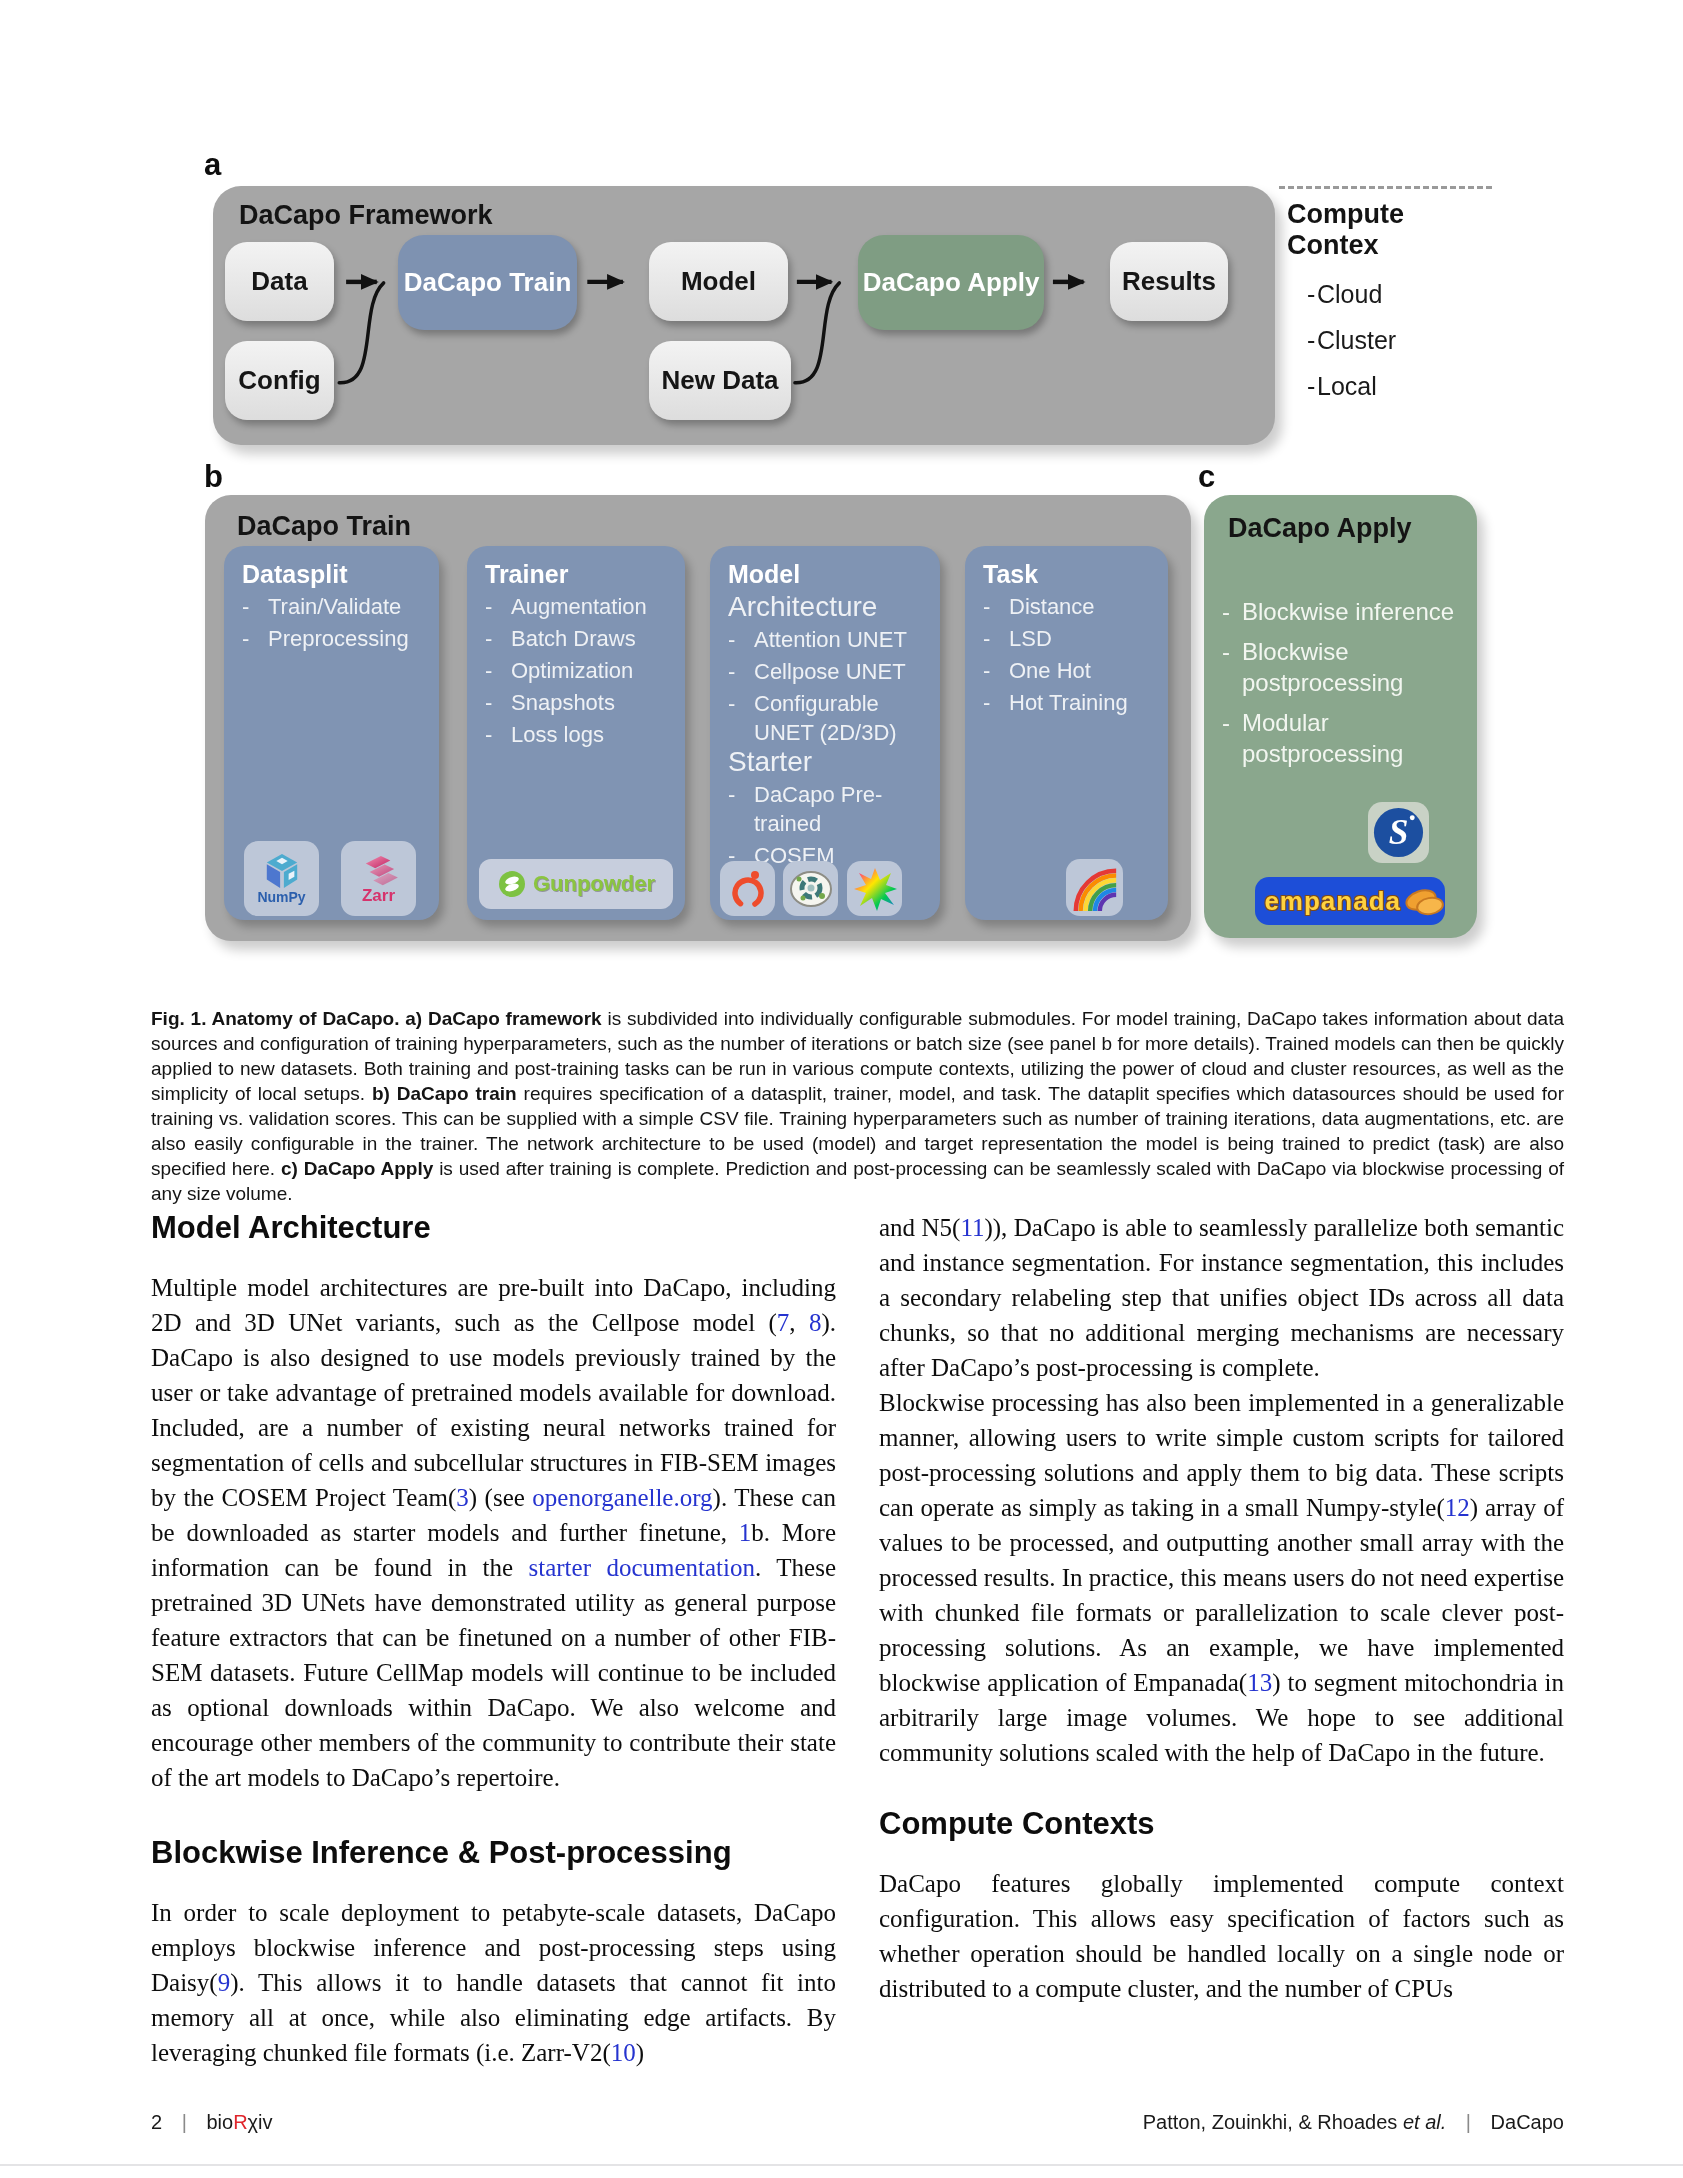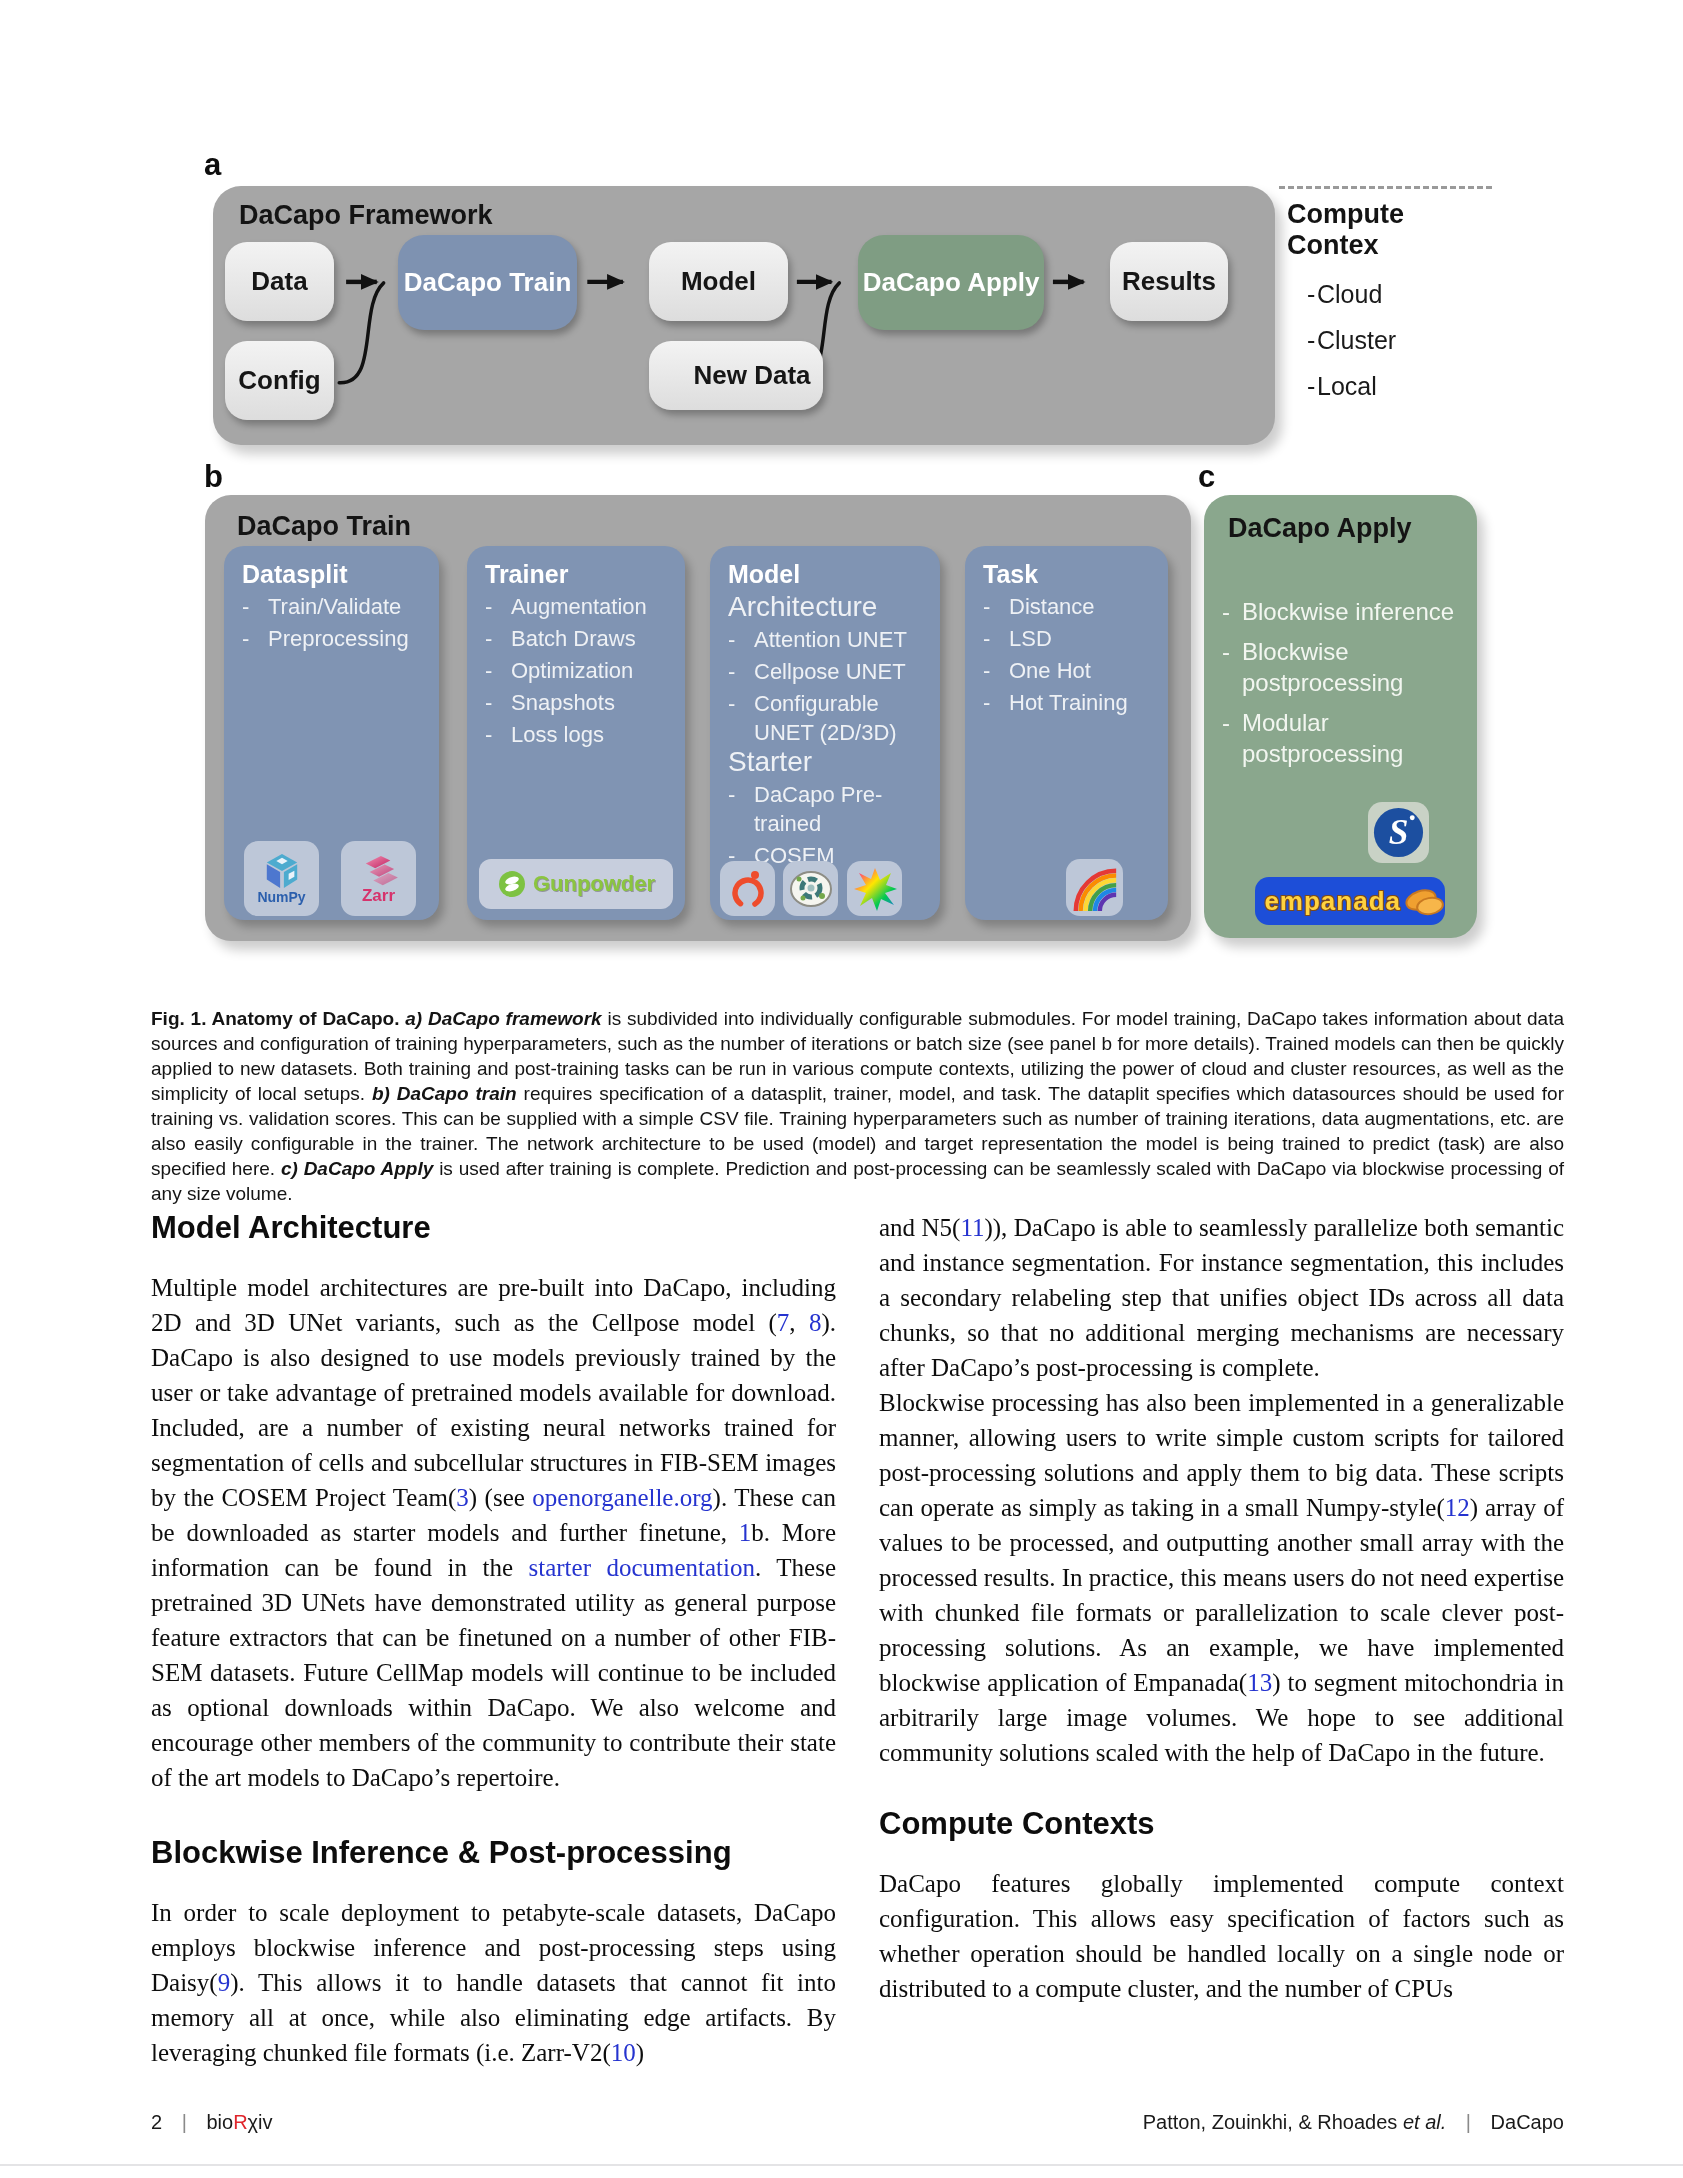--- a/index.html
+++ b/index.html
@@ -51,21 +51,21 @@
   .pc-li .li-text{flex:1;padding-right:8px;}
   .tile.greenish{background:#c9d2c6;}
   .pill.greenish{background:#1d4ed8;justify-content:flex-end;}
   .empanada-text{font-size:26px;font-weight:700;color:#ffd23f;letter-spacing:1px;
                  text-shadow:-1px -1px 0 #7a4a1f,1px -1px 0 #7a4a1f,-1px 1px 0 #7a4a1f,1px 1px 0 #7a4a1f;}
 
   
   #caption{position:absolute;left:151px;top:1006px;width:1413px;font-size:19px;line-height:25px;
            color:#141414;text-align:justify;}
   .seg-b{font-weight:700;}
-  .seg-bi{font-weight:700;font-style:italic;}
+  .seg-bi{font-weight:700;}
   .seg-link{color:#2533cf;}
 
   
   .body-col{position:absolute;top:1210px;width:685px;font-family:"Liberation Serif","DejaVu Serif",serif;
             font-size:25px;line-height:35px;color:#0d0d0d;text-align:justify;}
   #col-left{left:151px;}
   #col-right{left:879px;}
   .body-col h2{font-family:"Liberation Sans","DejaVu Sans",sans-serif;font-size:31px;font-weight:700;
                color:#0d0d0d;margin:0 0 24px 0;line-height:36px;}
   .body-col p{margin:0;}
@@ -104,21 +104,21 @@
       <path d="M127,199 C168,201 146,122 172,98" stroke="#111" stroke-width="3.5" fill="none" stroke-linecap="round"></path>
       <path d="M588,199 C629,201 607,122 633,98" stroke="#111" stroke-width="3.5" fill="none" stroke-linecap="round"></path>
     </svg>
 
     <div class="node light" style="left:12px;top:56px;width:109px;height:79px;">Data</div>
     <div class="node blue" style="left:185px;top:49px;width:179px;height:95px;">DaCapo Train</div>
     <div class="node light" style="left:436px;top:56px;width:139px;height:79px;">Model</div>
     <div class="node green" style="left:645px;top:49px;width:186px;height:95px;">DaCapo Apply</div>
     <div class="node light" style="left:897px;top:56px;width:118px;height:79px;">Results</div>
     <div class="node light" style="left:12px;top:155px;width:109px;height:79px;">Config</div>
-    <div class="node light" style="left:436px;top:155px;width:142px;height:69px;padding-left:32px;">New Data</div>
+    <div class="node light" style="left:436px;top:155px;width:142px;height:79px;">New Data</div>
   </div>
 
   <div id="compute-context">
     <div class="cc-title">Compute Contex</div>
     <div class="cc-row">
       <span class="dash">-</span>
       <span>Cloud</span>
     </div>
     <div class="cc-row">
       <span class="dash">-</span>

